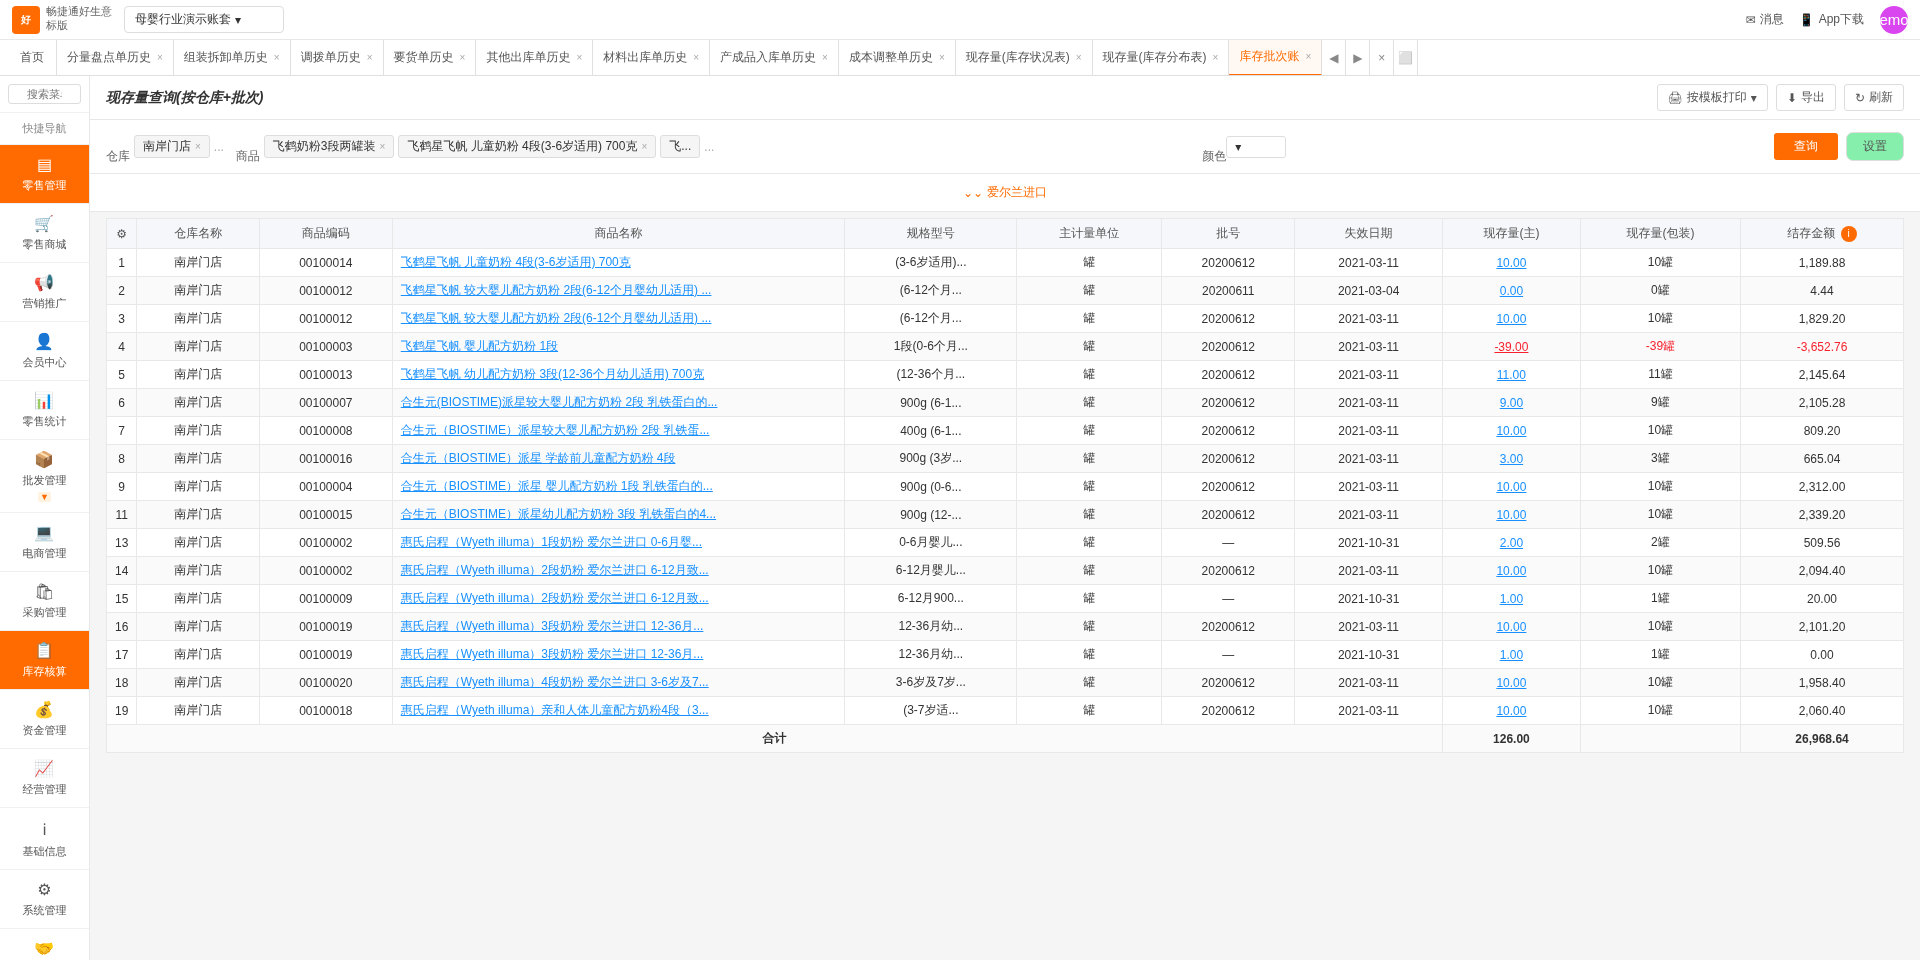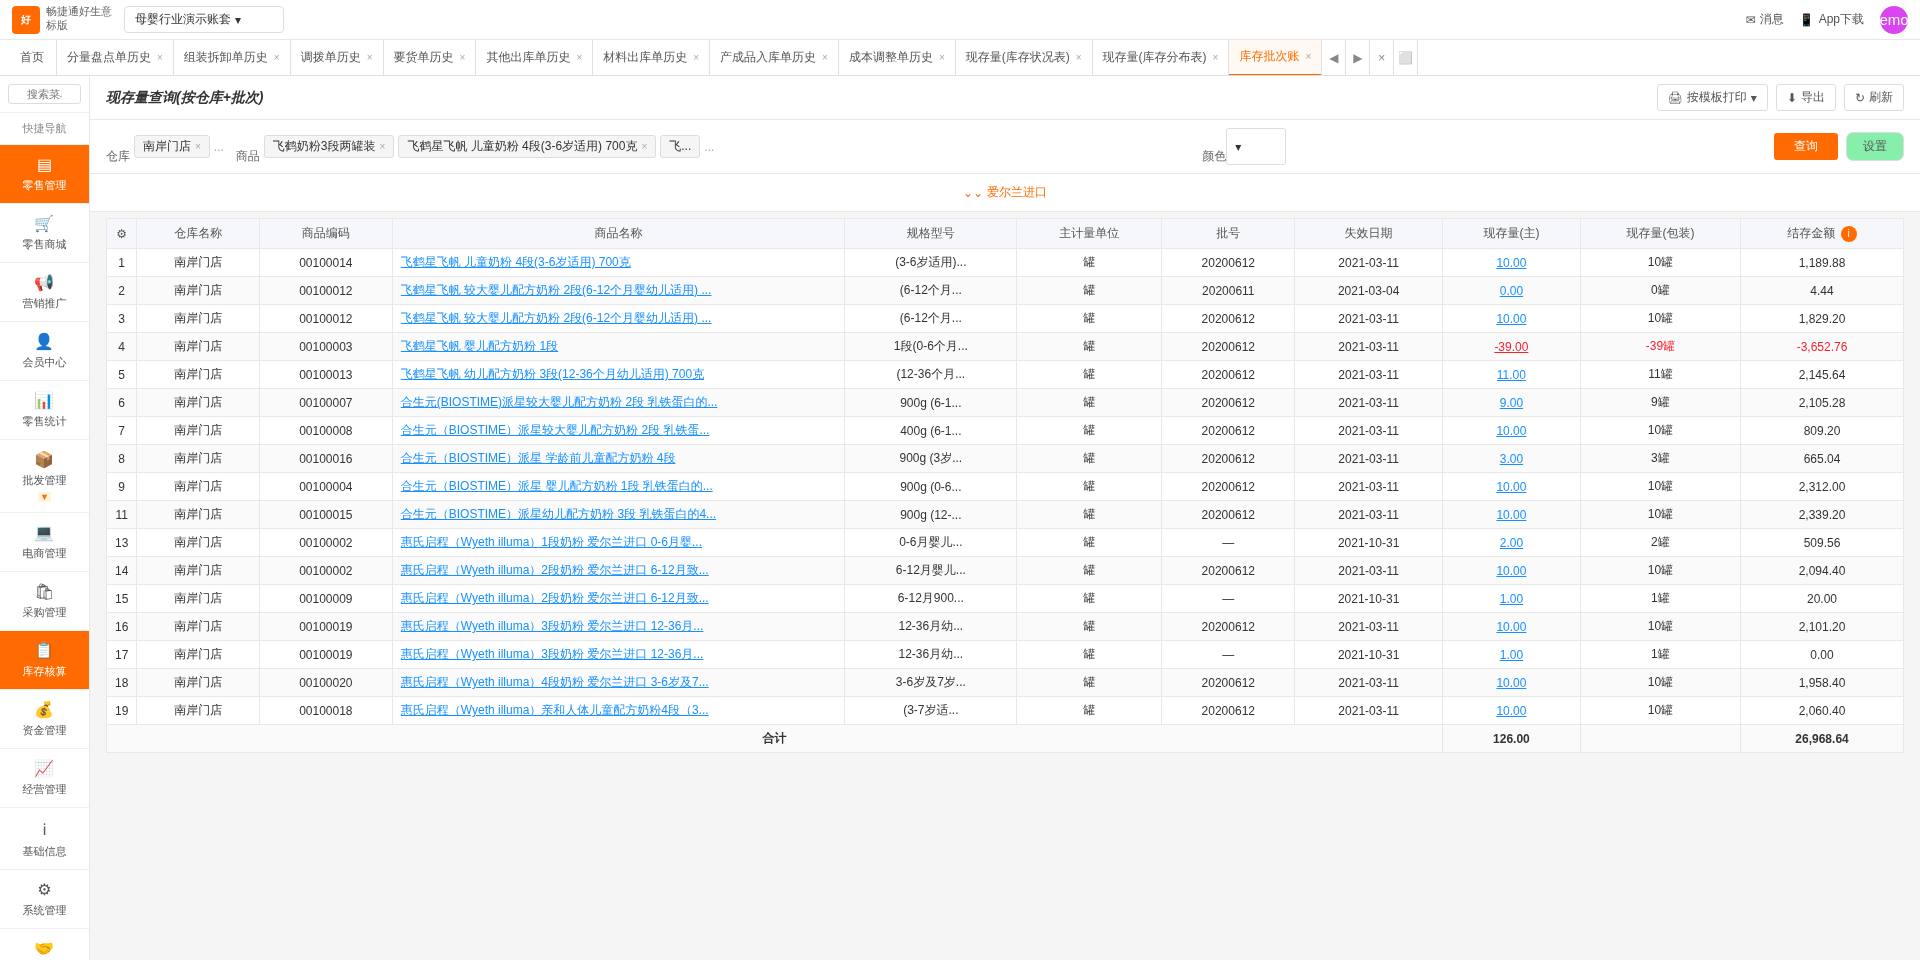--- a/index.html
+++ b/index.html
@@ -65,21 +65,21 @@
     .btn-refresh { display: flex; align-items: center; gap: 4px; padding: 4px 10px; border: 1px solid #ddd; border-radius: 3px; cursor: pointer; font-size: 12px; color: #555; background: #fff; }
 
     
     .filter-bar { background: #fff; padding: 8px 16px; border-bottom: 1px solid #e8e8e8; display: flex; align-items: center; gap: 12px; flex-wrap: wrap; }
     .filter-item { display: flex; align-items: center; gap: 4px; }
     .filter-label { font-size: 12px; color: #666; white-space: nowrap; margin-top: 20px; }
     .filter-tag { display: flex; align-items: center; gap: 4px; padding: 2px 8px; background: #f5f5f5; border: 1px solid #ddd; border-radius: 3px; font-size: 12px; cursor: pointer; }
     .filter-tag .remove { color: #aaa; cursor: pointer; font-size: 10px; }
     .filter-ellipsis { color: #aaa; font-size: 12px; cursor: pointer; }
     .expand-more { display: flex; align-items: center; gap: 4px; color: #ff6b00; font-size: 12px; cursor: pointer; padding: 4px 12px; }
-    .color-filter { display: flex; gap: 0; margin-left: auto; }
+    .color-filter { display: flex; align-items: center; gap: 0; margin-left: auto; }
     .color-dropdown { display: flex; align-items: center; gap: 4px; padding: 3px 8px; border: 1px solid #ddd; border-radius: 3px; background: #fff; cursor: pointer; min-width: 60px; font-size: 12px; }
     .btn-query { padding: 5px 20px; background: #ff6b00; color: #fff; border: none; border-radius: 3px; cursor: pointer; font-size: 12px; }
     .btn-settings { padding: 5px 16px; background: #86efac; color: #555; border: 1px solid #ddd; border-radius: 7px; cursor: pointer; font-size: 12px; }
 
     
     .table-wrapper { flex: 1; overflow: auto; padding: 0 16px 8px; background: #f5f5f5; }
     .data-table { width: 100%; background: #fff; border-collapse: collapse; font-size: 12px; }
     .data-table th {
       background: #f5f7fa; border: 1px solid #e8e8e8; padding: 6px 8px;
       text-align: center; color: #555; font-weight: normal; white-space: nowrap; position: sticky; top: 0; z-index: 2;

